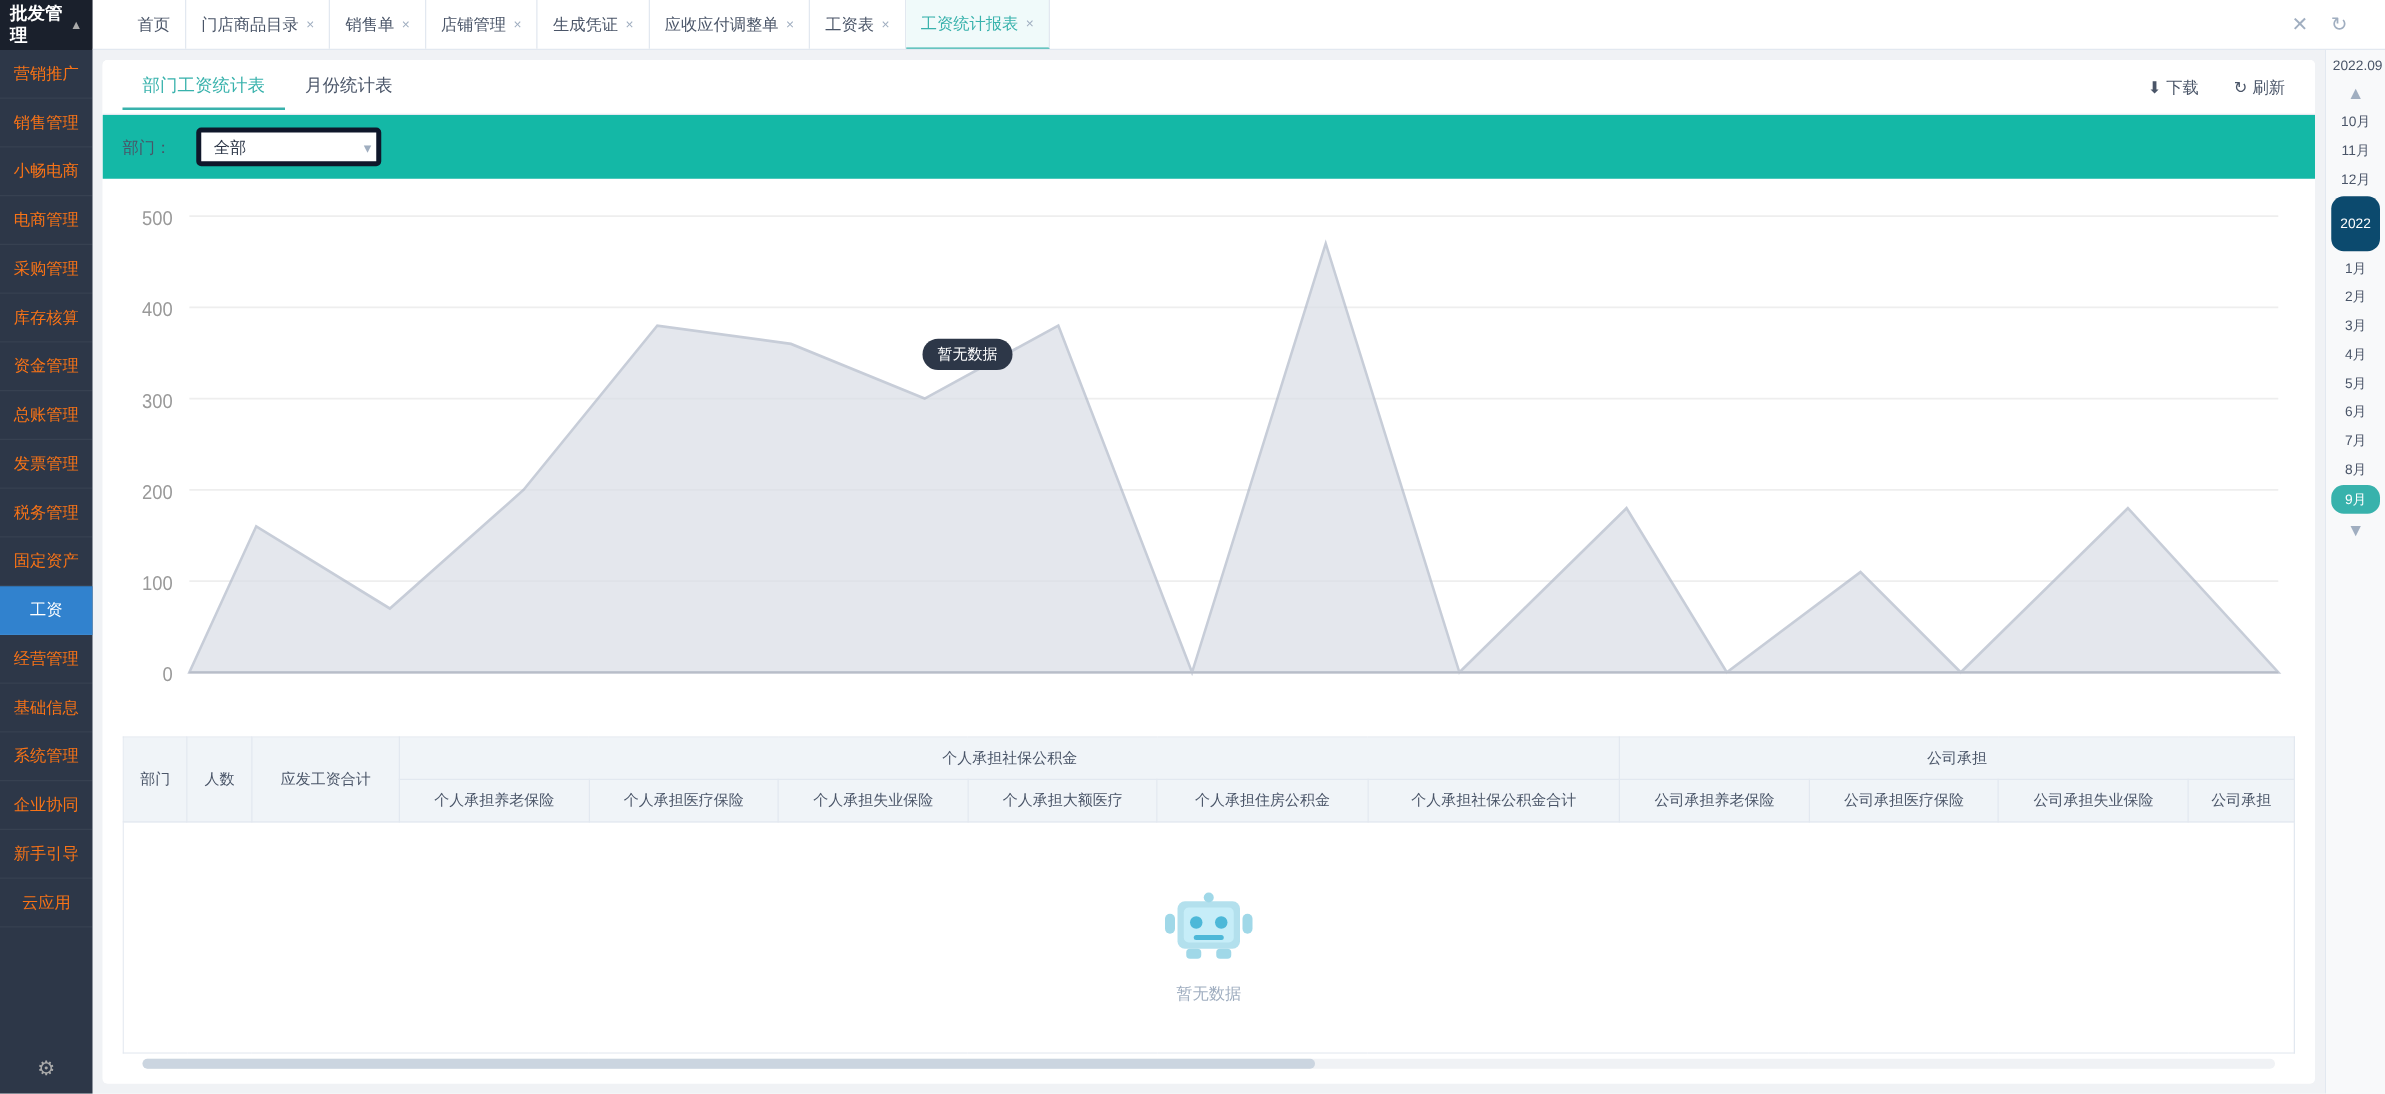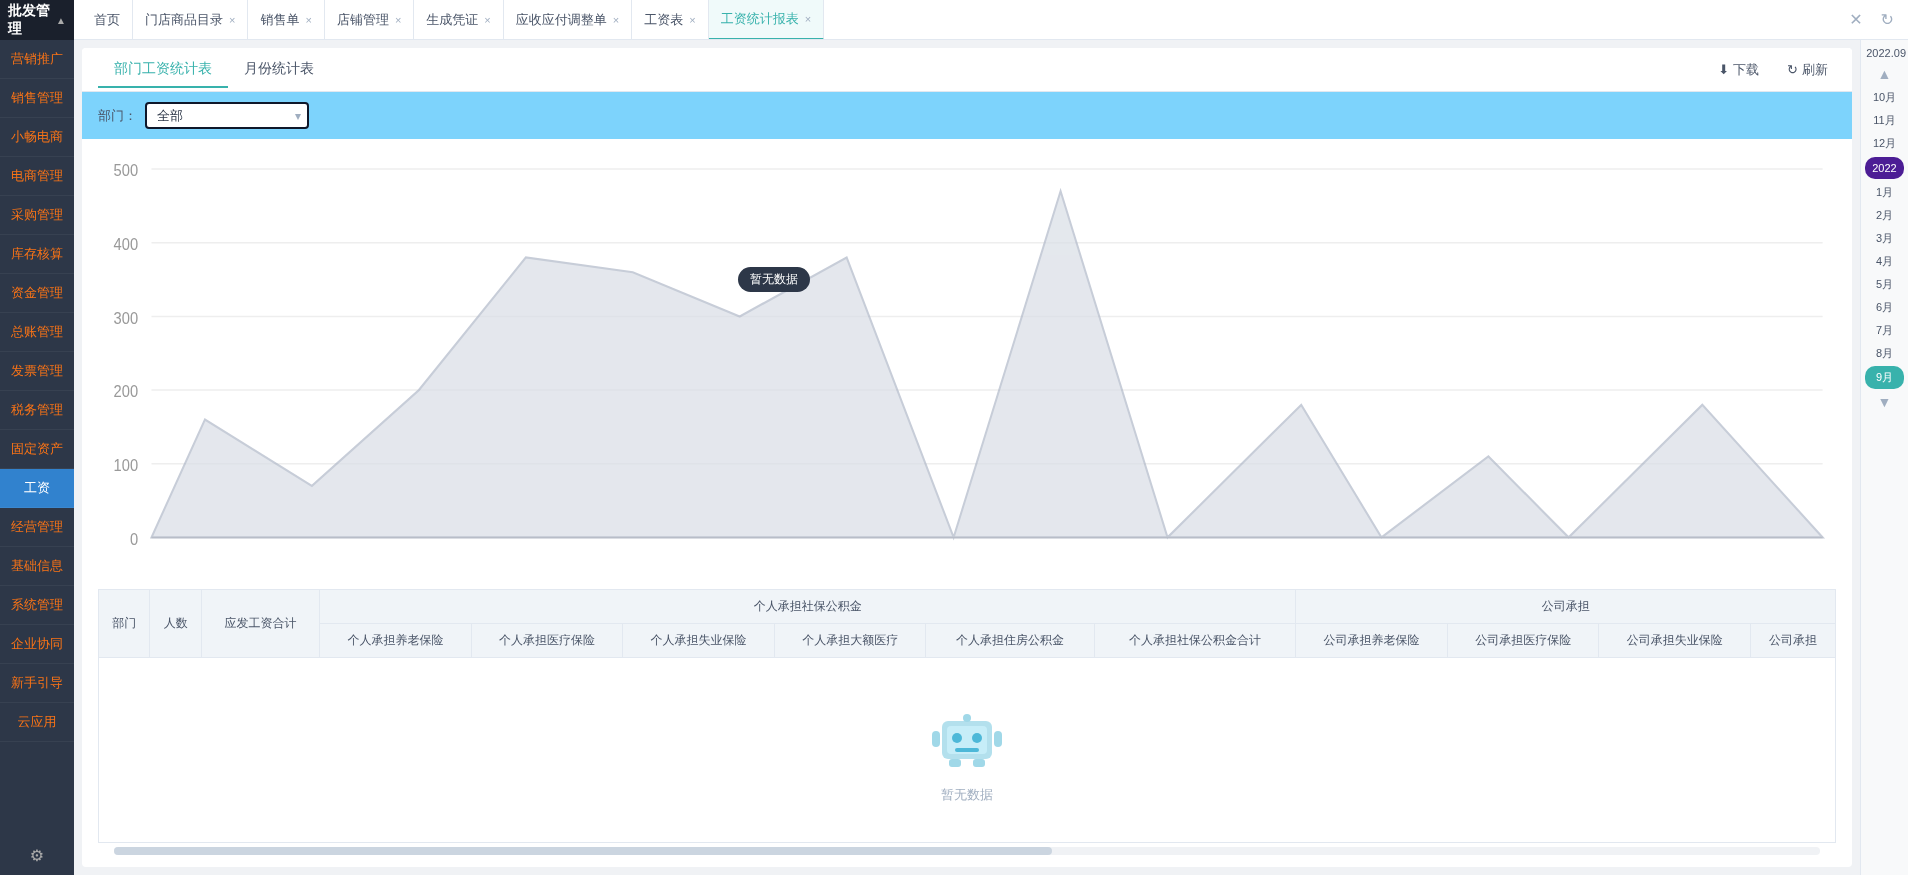--- a/index.html
+++ b/index.html
@@ -52,21 +52,21 @@
       overflow: hidden;
     }
 
     
     .tab-bar {
       background: #fff;
       border-bottom: 1px solid #e2e8f0;
       display: flex;
       align-items: center;
       height: 40px;
-      padding: 0 8px;
+      padding: 0 24px;
       flex-shrink: 0;
       overflow: hidden;
     }
     .tab-item {
       display: flex;
       align-items: center;
       padding: 0 12px;
       height: 40px;
       font-size: 13px;
       color: #4a5568;
@@ -149,34 +149,34 @@
       cursor: pointer;
       padding: 4px 8px;
       border-radius: 4px;
     }
 
     
     .filter-bar {
       display: flex;
       align-items: center;
       padding: 10px 16px;
-      gap: 8px;
-      background: #7dd3fc;
+      gap: 20px;
+      background: #14b8a6;
       flex-shrink: 0;
     }
     .filter-label { color: #4a5568; font-size: 13px; }
     .filter-select {
-      border: 2px solid #0f172a;
+      border: 4px solid #0f172a;
       border-radius: 4px;
       padding: 4px 28px 4px 10px;
       font-size: 13px;
       color: #2d3748;
       background: #fff;
       appearance: none;
-      width: 164px;
+      width: 148px;
       cursor: pointer;
       position: relative;
     }
     .filter-select-wrapper {
       position: relative;
       display: inline-block;
     }
     .filter-select-wrapper::after {
       content: "▾";
       position: absolute;
@@ -278,25 +278,25 @@
       margin: 1px 4px;
       width: calc(100% - 8px);
     }
     .timeline-arrow {
       color: #a0aec0;
       font-size: 14px;
       padding: 4px;
       cursor: pointer;
     }
     .timeline-2022 {
-      background: #4c1d95;
+      background: #0c4a6e;
       color: #fff;
       font-size: 11px;
       border-radius: 10px;
-      padding: 5px 6px;
+      padding: 16px 6px;
       margin: 2px 12px;
       width: calc(100% - 8px);
       text-align: center;
     }
 
     
     .chart-svg-container {
       flex: 1;
       position: relative;
     }

